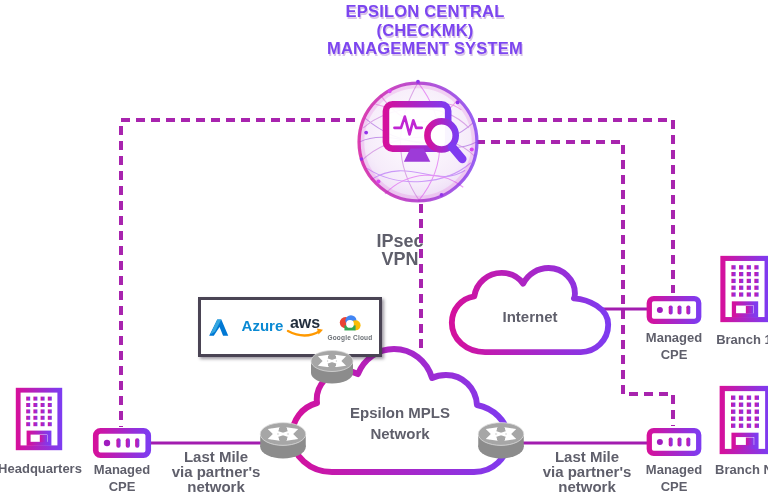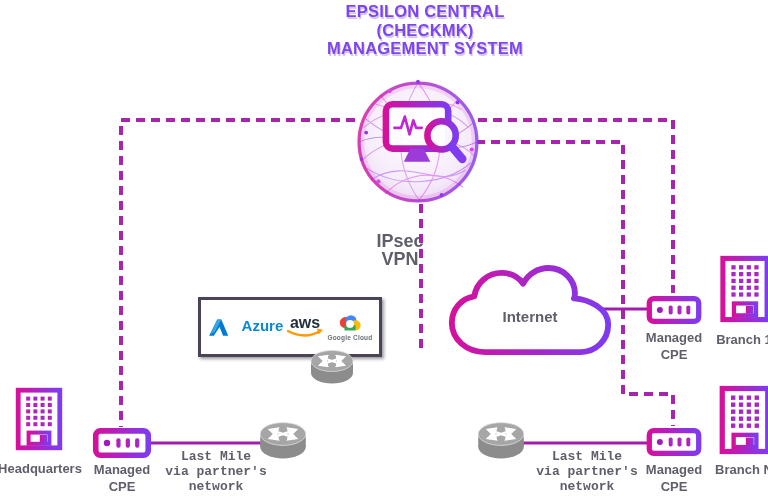--- a/index.html
+++ b/index.html
@@ -10,21 +10,21 @@
   .abs{position:absolute;}
   
   .title{
     left:270px;top:2px;width:310px;text-align:center;z-index:5;
     color:#7C45F0;font-weight:bold;font-size:16.5px;line-height:18.5px;
     text-shadow:1px 2px 0 rgba(110,35,170,0.28);letter-spacing:.2px;
   }
   
   .gray{color:#5F5F6B;font-weight:bold;text-align:center;}
   .node-label{font-size:13px;line-height:17px;}
-  .small-label{font-size:13px;line-height:15px;font-family:Liberation Mono, monospace;}
+  .small-label{font-size:15px;line-height:15px;}
   .cloud-label{font-size:15px;line-height:21px;font-weight:bold;color:#5F5F6B;text-align:center;}
   
   .wires{left:0;top:0;z-index:1;}
   .globe{left:352px;top:76px;z-index:2;}
   .cloud{z-index:2;}
   .cloud-inner{position:absolute;left:0;top:0;width:100%;text-align:center;}
   .providers-box{
     left:198px;top:297px;width:184px;height:60px;z-index:3;
     background:#fff;border:3px solid #4A4454;box-sizing:border-box;
     box-shadow:2px 2px 3px rgba(40,30,50,.45);
@@ -131,20 +131,29 @@
 
   <div class="abs cloud" style="left:444px;top:264px;width:172px;height:98px;">
     <svg width="172" height="98" viewBox="0 0 176 100">
       <path d="M42,90 C23,90 8,77 8,60 C8,46 18,35 31,33 C33,19 45,9 59,9 C68,9 76,13 81,20 C86,10 96,4 107,4 C122,4 134,16 134,30 C134,32 134,33 133,35 C148,36 168,45 168,62 C168,78 155,90 140,90 Z" fill="#ffffff" stroke="url(#gpm)" stroke-width="6" stroke-linejoin="round"></path>
     </svg>
     <div class="cloud-inner" style="top:42px;">
       <span class="cloud-label">Internet</span>
     </div>
   </div>
 
+  <div class="abs cloud" style="left:280px;top:340px;width:240px;height:158px;">
+    <svg width="240" height="158" viewBox="0 0 240 158">
+      <path d="M52,132 C30,132 12,116 12,96 C12,80 22,67 37,63 C35,46 48,31 66,31 C70,31 74,32 78,34 C84,19 98,9 114,9 C132,9 147,21 152,38 C156,36 161,35 166,35 C183,35 196,48 197,65 C212,68 228,80 228,99 C228,118 213,132 194,132 Z" fill="#ffffff" stroke="url(#gpm)" stroke-width="6" stroke-linejoin="round"></path>
+    </svg>
+    <div class="cloud-inner" style="top:62px;">
+      <div class="cloud-label">Epsilon MPLS</div>
+      <div class="cloud-label">Network</div>
+    </div>
+  </div>
 
   <div class="abs providers-box">
     <div class="logo">
       <svg width="22" height="20" viewBox="0 0 38 34">
         <polygon points="2,32 16,4 23,4 35,32 26,32 20,17 10,32" fill="#0078D4"></polygon>
         <polygon points="16,4 23,4 12,25 4,30" fill="#35A7E0"></polygon>
       </svg>
       <span class="azure-text">Azure</span>
     </div>
     <div class="logo">

